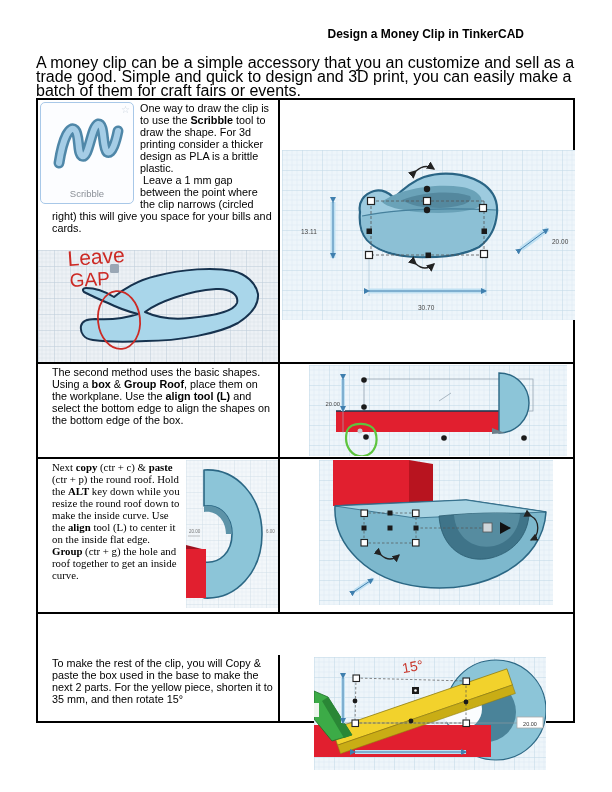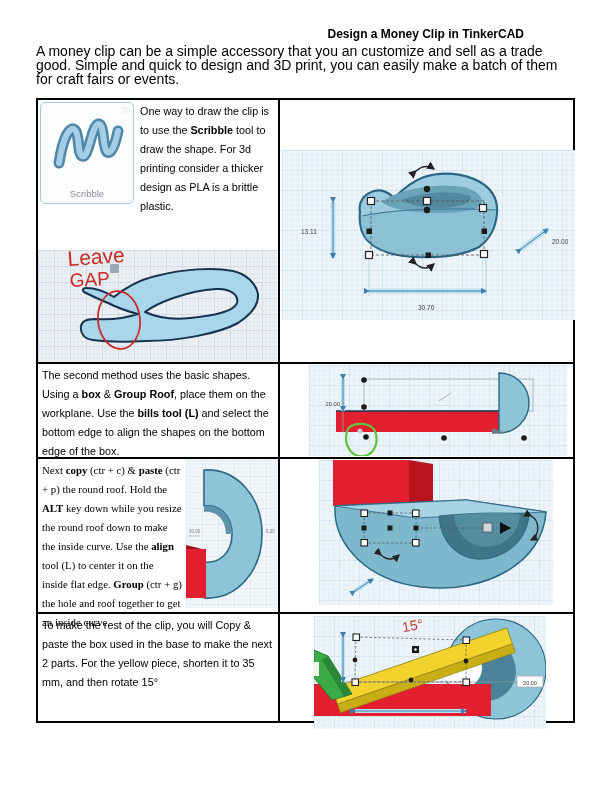--- a/index.html
+++ b/index.html
@@ -1,28 +1,28 @@
 <!DOCTYPE html>
 <html><head>
 <meta charset="utf-8">
 <style>
   html,body{margin:0;padding:0;}
   body{width:612px;height:792px;background:#ffffff;position:relative;
        font-family:"Liberation Sans", sans-serif;color:#000;}
   .page-title{position:absolute;top:27px;left:0;width:524px;text-align:right;
               font-size:12px;font-weight:bold;}
-  .intro{position:absolute;top:44px;left:36px;width:540px;font-size:14px;line-height:14px;}
+  .intro{position:absolute;top:56px;left:36px;width:540px;font-size:16px;line-height:14px;}
   .doc-table{position:absolute;left:36px;top:98px;width:539px;height:625px;
              border:2px solid #000;box-sizing:border-box;display:grid;
              grid-template-columns:242px 1fr;grid-template-rows:264px 95px 155px 1fr;}
   .cell{position:relative;border-right:2px solid #000;border-bottom:2px solid #000;
         box-sizing:border-box;overflow:visible;}
   .cell:nth-child(even){border-right:none;}
-  .cell:nth-child(7),.cell:nth-child(8){border-bottom:none;}
-  .celltext{padding:2px 4px 0 4px;font-size:10.8px;line-height:19px;}
+  .cell:nth-child(7),.cell:nth-child(8){border-bottom:none;margin-top:41px;}
+  .celltext{padding:2px 4px 0 14px;font-size:10.8px;line-height:12px;}
   .b{font-weight:bold;}
   .toolbox{float:left;width:92px;height:100px;margin:2px 6px 2px 2px;
            border:1px solid #a8c8e8;border-radius:5px;background:#fcfdff;
            position:relative;text-align:center;}
   .toolbox .star{position:absolute;top:1px;right:3px;color:#c9d4de;font-size:10px;}
   .toolbox .lbl{position:absolute;bottom:4px;left:0;width:100%;font-size:9.5px;color:#8a8f96;}
   .abs{position:absolute;}
   .r3text{padding-right:96px;font-family:Liberation Serif, serif;}
   svg text{font-family:"Liberation Sans", sans-serif;}
 </style>
@@ -36,21 +36,21 @@
 
   <div class="cell">
     <div class="toolbox">
       <span class="star">☆</span>
       <svg width="80" height="66" viewBox="0 0 80 66" style="margin-top:8px">
         <path d="M12 52 C16 26, 23 14, 28 19 C33 24, 30 42, 35 45 C42 48, 44 16, 51 13 C58 12, 55 36, 60 41 C65 44, 69 30, 71 20" fill="none" stroke="#4f87a8" stroke-width="11" stroke-linecap="round" stroke-linejoin="round"></path>
         <path d="M12 52 C16 26, 23 14, 28 19 C33 24, 30 42, 35 45 C42 48, 44 16, 51 13 C58 12, 55 36, 60 41 C65 44, 69 30, 71 20" fill="none" stroke="#a5cde6" stroke-width="6" stroke-linecap="round" stroke-linejoin="round"></path>
       </svg>
       <div class="lbl">Scribble</div>
     </div>
-    <div class="celltext"><span>One way to draw the clip is to use the </span><span class="b">Scribble</span><span> tool to draw the shape. For 3d printing consider a thicker design as PLA is a brittle plastic.</span><br></div>
+    <div class="celltext"><span>One way to draw the clip is to use the </span><span class="b">Scribble</span><span> tool to draw the shape. For 3d printing consider a thicker design as PLA is a brittle plastic.</span><br><span>&nbsp;Leave a 1 mm gap between the point where the clip narrows (circled right) this will give you space for your bills and cards.</span></div>
 
     <svg class="abs" style="left:0;bottom:0" width="240" height="112" viewBox="0 0 240 112">
       <defs>
         <pattern id="gS" width="16" height="16" patternUnits="userSpaceOnUse">
           <rect width="16" height="16" fill="#edf1f5"></rect>
           <path d="M0 4H16M0 8H16M0 12H16M4 0V16M8 0V16M12 0V16" stroke="#d6dfe7" stroke-width="0.5"></path>
           <path d="M0 0.3H16M0.3 0V16" stroke="#bfcdd8" stroke-width="0.7"></path>
         </pattern>
       </defs>
       <rect width="240" height="112" fill="url(#gS)"></rect>
@@ -117,21 +117,21 @@
         <rect x="84.5" y="78.5" width="5.5" height="5.5"></rect>
           <rect x="199.5" y="78.5" width="5.5" height="5.5"></rect>
         <rect x="143.5" y="102.5" width="5.5" height="5.5"></rect>
         <circle cx="145" cy="39" r="3.2"></circle>
           <circle cx="145" cy="60" r="3.2"></circle>
       </g>
     </svg>
   </div>
 
   <div class="cell">
-    <div class="celltext"><span>The second method uses the basic shapes. Using a </span><span class="b">box</span><span> &amp; </span><span class="b">Group Roof</span><span>, place them on the workplane. Use the </span><span class="b">bills tool (L)</span><span> and select the bottom edge to align the shapes on the bottom edge of the box.</span></div>
+    <div class="celltext"><span>The second method uses the basic shapes. Using a </span><span class="b">box</span><span> &amp; </span><span class="b">Group Roof</span><span>, place them on the workplane. Use the </span><span class="b">align tool (L)</span><span> and select the bottom edge to align the shapes on the bottom edge of the box.</span></div>
   </div>
 
   <div class="cell">
     <svg class="abs" style="left:29px;top:1px" width="258" height="91" viewBox="0 0 258 91">
       <defs>
         <pattern id="gB" width="20" height="20" patternUnits="userSpaceOnUse">
           <rect width="20" height="20" fill="#eef5fa"></rect>
           <path d="M0 5H20M0 10H20M0 15H20M5 0V20M10 0V20M15 0V20" stroke="#dce9f2" stroke-width="0.5"></path>
           <path d="M0 0.3H20M0.3 0V20" stroke="#c3d9e7" stroke-width="0.7"></path>
         </pattern>

